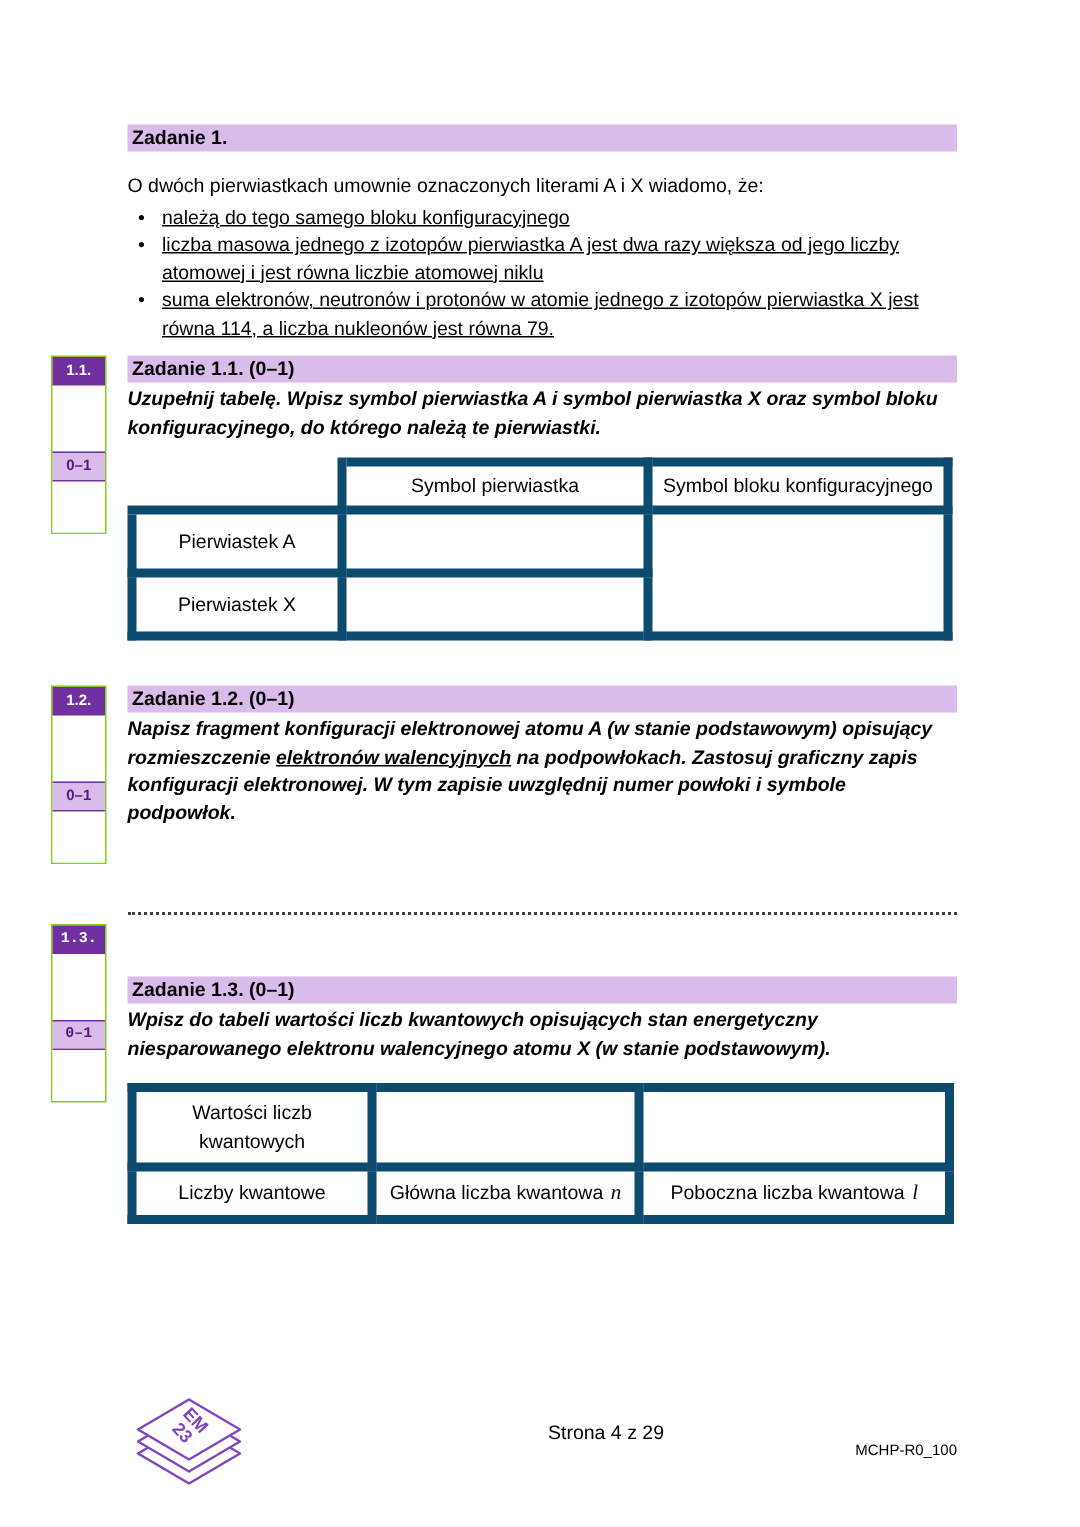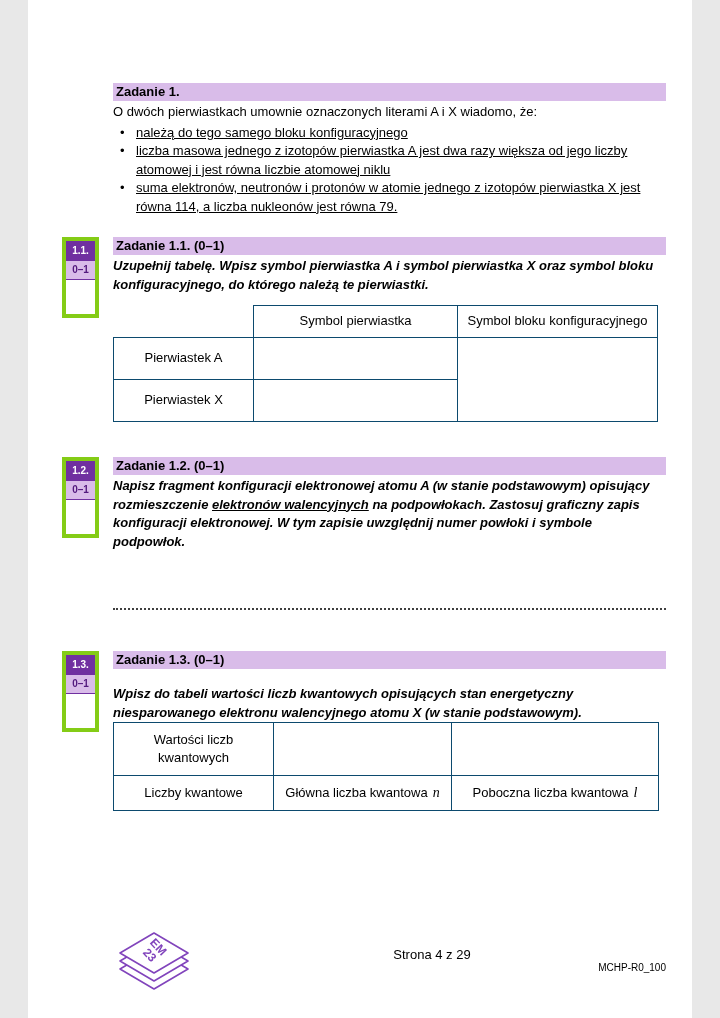--- a/index.html
+++ b/index.html
@@ -1,71 +1,71 @@
 <!DOCTYPE html>
 <html><head>
 <meta charset="utf-8">
 <style>
   html,body { margin:0; padding:0; background:#e8e8e8; }
   .page {
-    position:relative; width:664px; height:1018px; margin:0 auto;
+    position:relative; width:720px; height:1018px; margin:0 auto;
     background:#ffffff; overflow:hidden;
     font-family:"Liberation Sans", sans-serif; font-size:13px; color:#000;
     line-height:18.5px;
   }
   .abs { position:absolute; }
   .content-col { left:85px; width:553px; }
 
   
   .title-bar {
     background:#d9bce9; height:18px; line-height:18px;
     font-weight:bold; padding-left:3px; box-sizing:border-box;
   }
 
   
   .mbox {
-    left:34px; width:37px; border:4px solid #84cc16; box-sizing:border-box;
+    left:34px; width:37px; border:1px solid #84cc16; box-sizing:border-box;
     text-align:center; font-size:10px; font-weight:bold; background:#fff;
   }
   .mbox .mbox-id   { background:#7030a0; color:#ffffff; height:19px; line-height:19px; }
-  .mbox .mbox-score{ background:#d9bce9; color:#53197e; height:18px; line-height:18px; border-top:1px solid #7030a0; }
+  .mbox .mbox-score{ background:#d9bce9; color:#53197e; height:18px; line-height:18px; border-top:1px solid #7030a0;margin-top:44px; }
   .mbox .mbox-blank{ background:#ffffff; height:34px; border-top:1px solid #7030a0; }
 
   .body-text { font-weight:bold;font-style:italic; }
   .body-text .ul { text-decoration:underline; }
   .lead { font-weight:normal; }
 
   ul.bullets { margin:2px 0 0 0; padding:0; list-style:none;text-decoration:underline; }
   ul.bullets li { position:relative; padding-left:23px; }
   ul.bullets li::before { content:"•"; position:absolute; left:7px; top:0; }
 
   table.grid { border-collapse:collapse; table-layout:fixed; }
   table.grid td, table.grid th {
-    border:1px solid #0c4a6e; text-align:center; vertical-align:middle;
+    border:6px solid #0c4a6e; text-align:center; vertical-align:middle;
     font-weight:normal; padding:0 4px; overflow:hidden;
   }
   td.ghost { border-top:none !important; border-left:none !important; }
   .mathvar { font-style:italic; font-family:"Liberation Serif", serif; margin-left:5px; font-size:14px; }
 
   .dotted-line { border-bottom:2px dotted #3f3f3f; height:0; }
 
   .footer-page { left:0; width:720px; text-align:center; font-weight:normal; }
   .footer-code { font-size:10px; font-weight:normal; text-align:right; }
   .logo-text { font-family:"Liberation Sans", sans-serif; font-weight:bold; }
 </style>
 </head>
 <body>
 
 <div class="page">
 
   <div class="abs content-col" style="top:83px;">
     <div class="title-bar">
       <span>Zadanie 1.</span>
     </div>
-    <div class="lead" style="margin-top:2px;">O dwóch pierwiastkach umownie oznaczonych literami A i X wiadomo, że:</div>
+    <div class="lead" style="margin-top:14px;">O dwóch pierwiastkach umownie oznaczonych literami A i X wiadomo, że:</div>
     <ul class="bullets">
       <li>należą do tego samego bloku konfiguracyjnego</li>
       <li>liczba masowa jednego z izotopów pierwiastka A jest dwa razy większa od jego liczby atomowej i jest równa liczbie atomowej niklu</li>
       <li>suma elektronów, neutronów i protonów w atomie jednego z izotopów pierwiastka X jest równa 114, a liczba nukleonów jest równa 79.</li>
     </ul>
   </div>
 
   <div class="abs mbox" style="top:237px;">
     <div class="mbox-id">1.1.</div>
     <div class="mbox-score">0–1</div>
@@ -111,31 +111,31 @@
 
   <div class="abs content-col" style="top:457px;">
     <div class="title-bar">
       <span>Zadanie 1.2. (0–1)</span>
     </div>
     <div class="body-text" style="margin-top:2px;"><span>Napisz fragment konfiguracji elektronowej atomu A (w stanie podstawowym) opisujący rozmieszczenie </span><span class="ul">elektronów walencyjnych</span><span> na podpowłokach. Zastosuj graficzny zapis konfiguracji elektronowej. W tym zapisie uwzględnij numer powłoki i symbole podpowłok.</span></div>
   </div>
 
   <div class="abs content-col dotted-line" style="top:608px;"></div>
 
-  <div class="abs mbox" style="top:651px;">
+  <div class="abs mbox" style="top:616px;font-family:Liberation Mono, monospace;">
     <div class="mbox-id">1.3.</div>
     <div class="mbox-score">0–1</div>
     <div class="mbox-blank"></div>
   </div>
 
   <div class="abs content-col" style="top:651px;">
     <div class="title-bar">
       <span>Zadanie 1.3. (0–1)</span>
     </div>
-    <div class="body-text" style="margin-top:16px;">Wpisz do tabeli wartości liczb kwantowych opisujących stan energetyczny niesparowanego elektronu walencyjnego atomu X (w stanie podstawowym).</div>
+    <div class="body-text" style="margin-top:2px;">Wpisz do tabeli wartości liczb kwantowych opisujących stan energetyczny niesparowanego elektronu walencyjnego atomu X (w stanie podstawowym).</div>
   </div>
 
   <table class="grid abs" style="left:85px; top:722px; width:545px;">
     <colgroup>
         <col style="width:160px">
         <col style="width:178px">
         <col style="width:207px">
       </colgroup>
     <tbody>
         <tr style="height:53px;">

